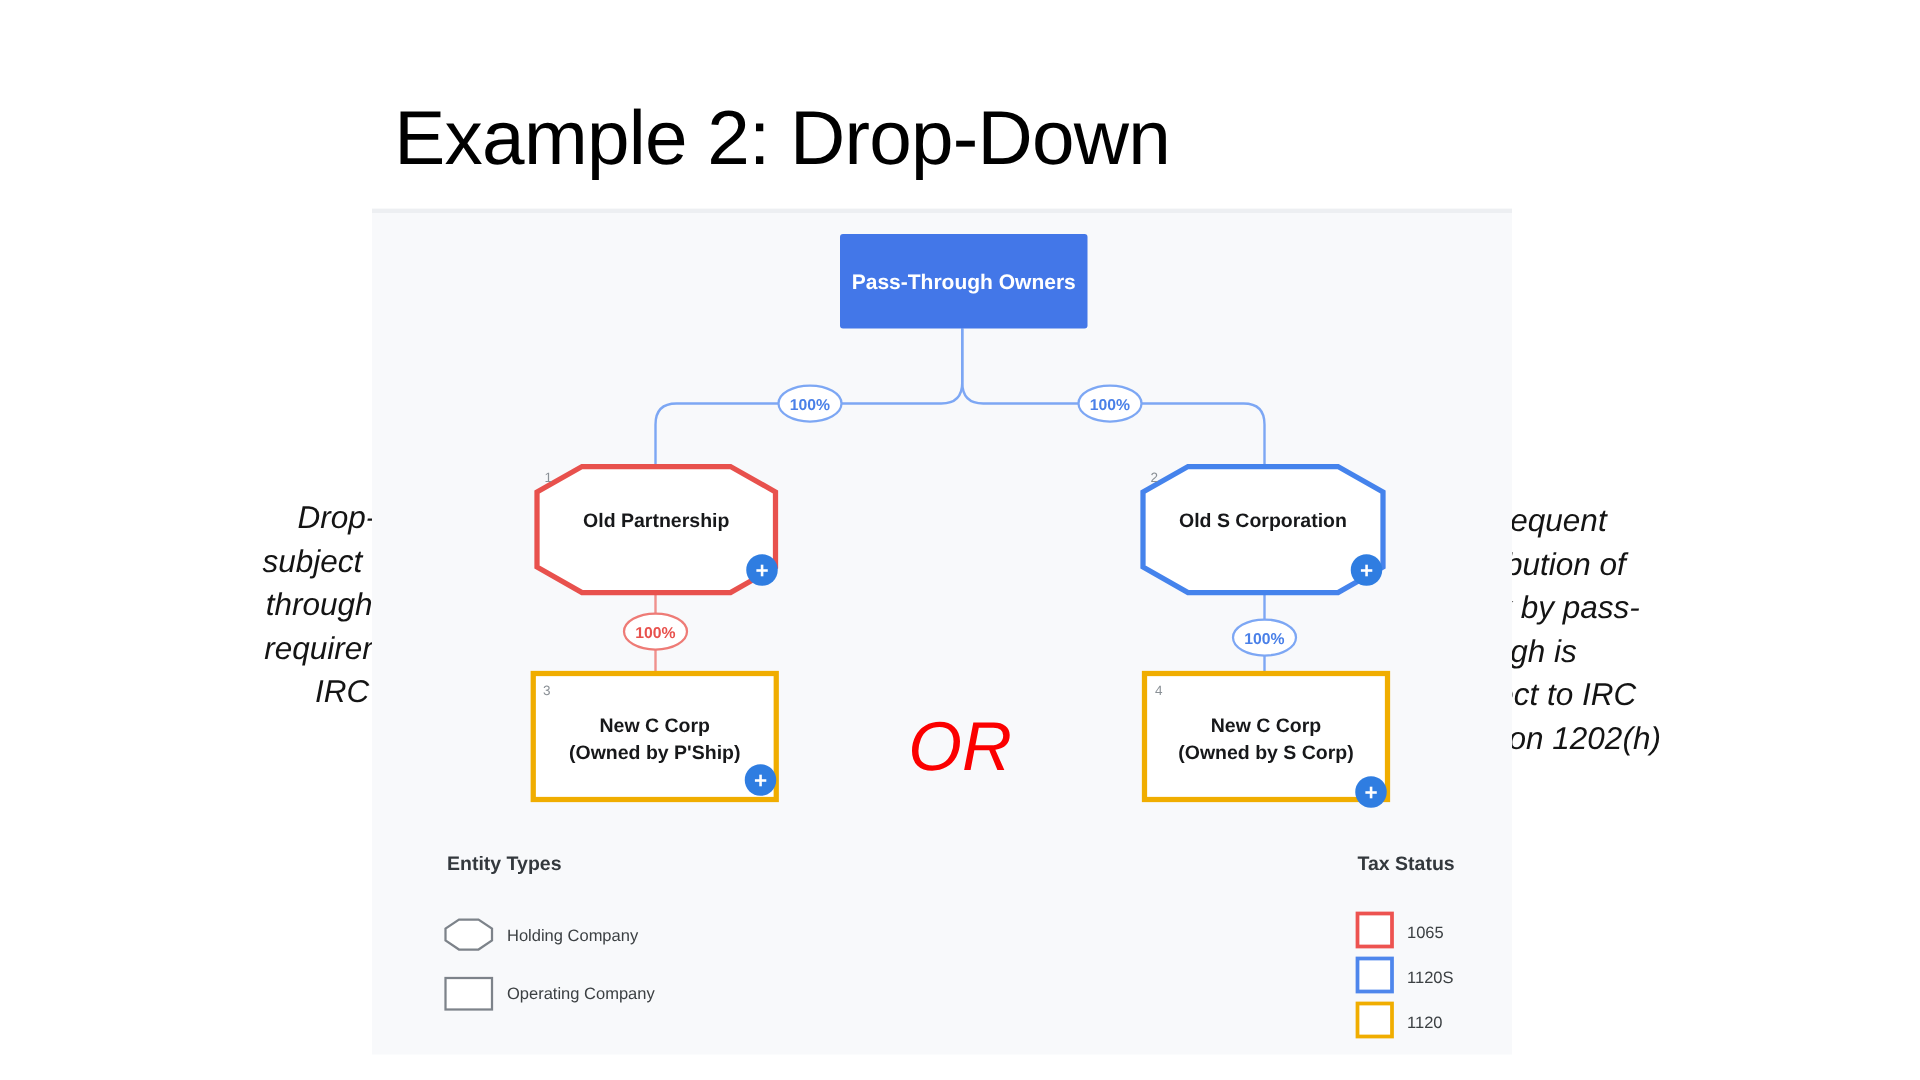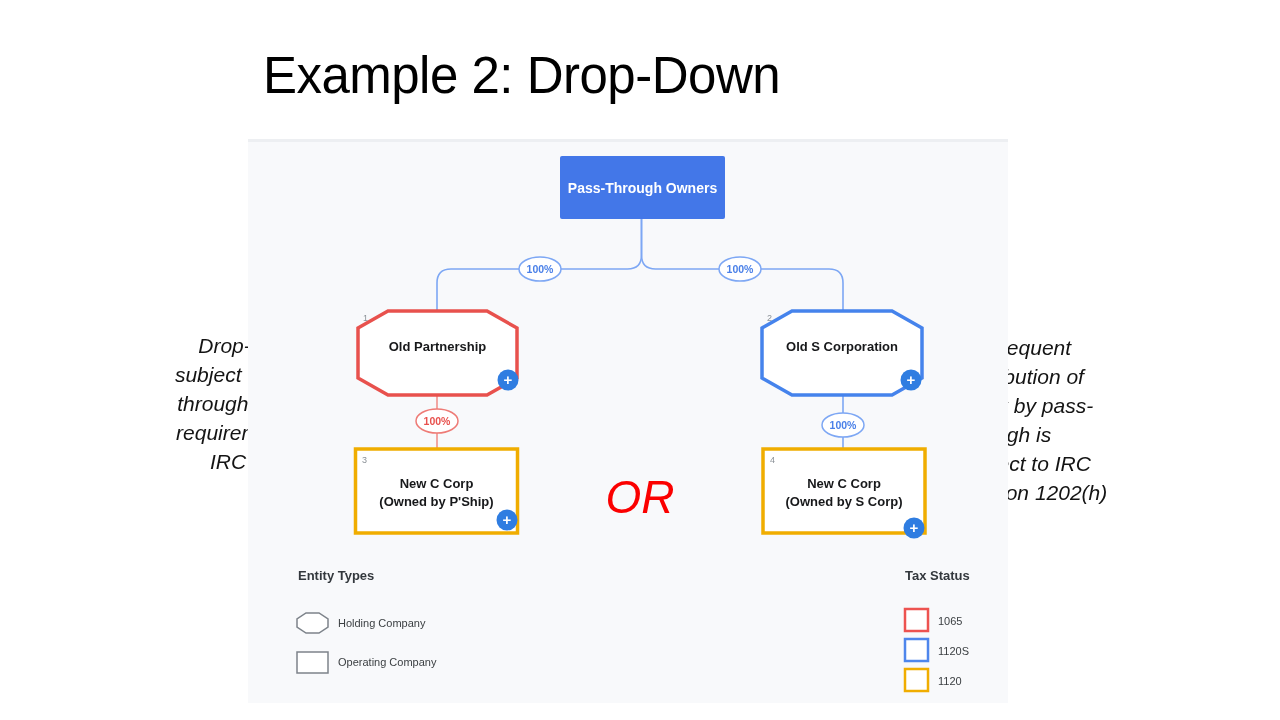--- a/index.html
+++ b/index.html
@@ -1,21 +1,21 @@
 <!DOCTYPE html>
 <html><head>
 <meta charset="utf-8">
 <style>
   html,body{margin:0;padding:0;}
   body{
     width:1280px;height:720px;position:relative;overflow:hidden;
     background:#ffffff;font-family:"Liberation Sans",sans-serif;
   }
   .slide-title{
-    position:absolute;top:46px;left:0;width:1043px;text-align:center;
+    position:absolute;top:62px;left:0;width:1043px;text-align:center;
     font-size:51px;font-weight:400;letter-spacing:-0.5px;color:#000;
   }
   .panel{
     position:absolute;left:248px;top:139px;width:760px;height:564px;
     background:#f8f9fb;
   }
   .note{
     position:absolute;font-style:italic;font-size:21px;line-height:29px;
     color:#141414;white-space:pre-line;
   }

